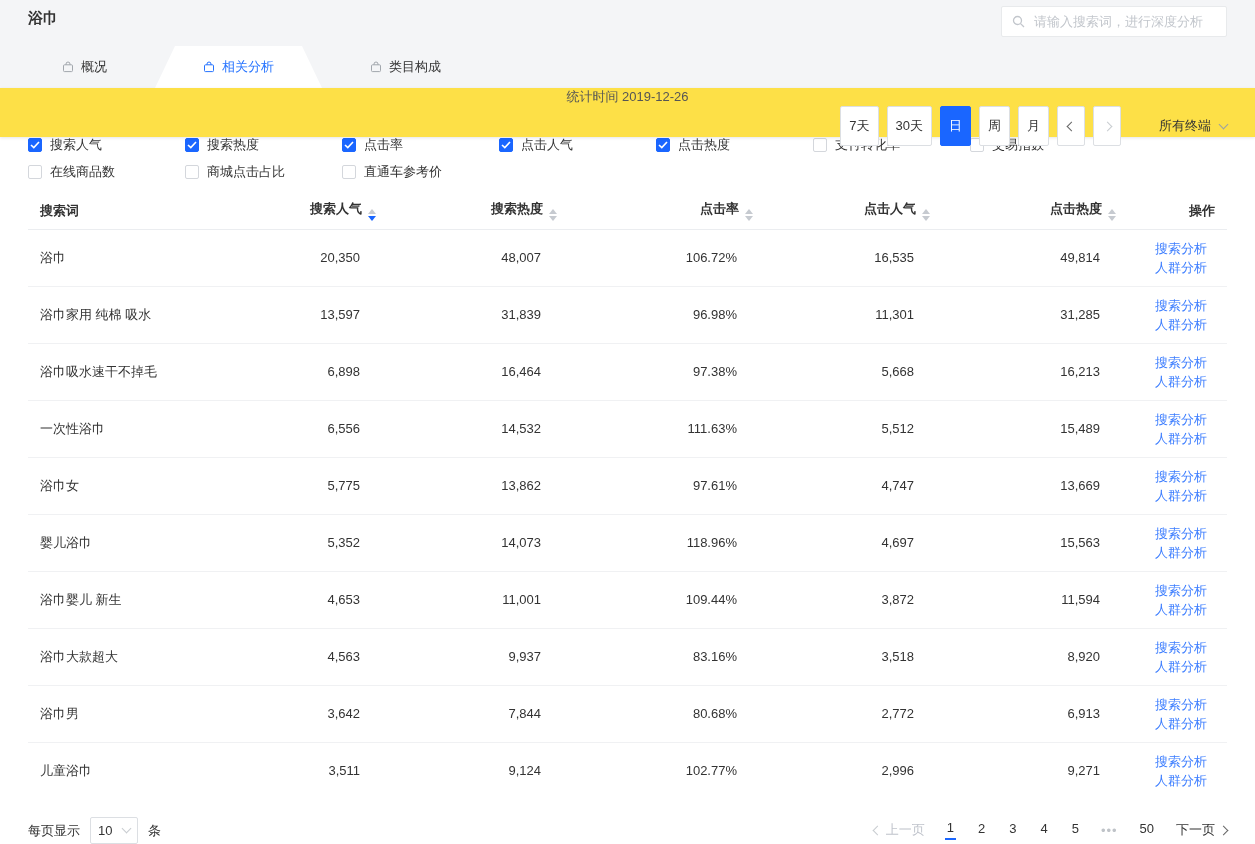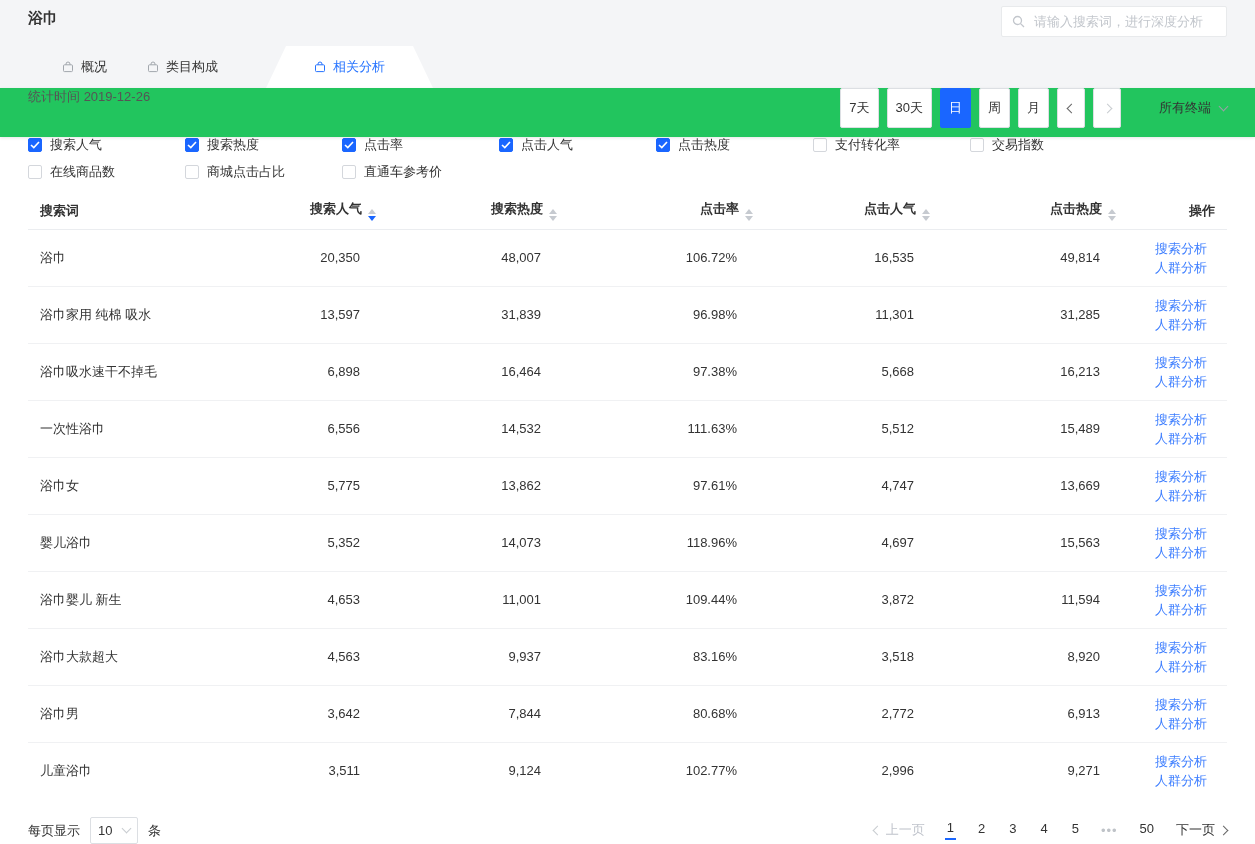--- a/index.html
+++ b/index.html
@@ -32,23 +32,24 @@
   .tab .bag-ic { color:#a2a7ad; display:flex; }
   .tab.t1 { margin-left:14px; }
   .tab.active {
     background:#fff; color:#2472ff; padding:0 48px; margin:0 28px;
     clip-path: polygon(20px 0, calc(100% - 20px) 0, 100% 100%, 0 100%);
   }
   .tab.active .bag-ic { color:#2472ff; }
 
   
   .toolbar {
-    position:relative; z-index:2; height:49px; background:#22c55e;
-    display:flex; align-items:flex-start; padding:0 28px;
+    position:relative; z-index:2; height:49px; background:#fde047;
+    display:flex; align-items:center; padding:0 28px;
     box-shadow:0 1px 3px rgba(0,0,0,0.10);
+    flex-direction:column;
   }
   .stat-time { color:#555; }
   .toolbar-right { margin-left:auto; display:flex; align-items:center; }
   .btn {
     height:40px; min-width:28px; padding:16px 8px; margin-left:8px;
     border:1px solid #dcdfe3; border-radius:2px; background:#fff; color:#333;
     display:flex; align-items:center; justify-content:center; cursor:pointer;
   }
   .btn.active { background:#1a66ff; border-color:#1a66ff; color:#fff; }
   .terminal { margin-left:38px; display:flex; align-items:center; gap:9px; cursor:pointer; }
@@ -123,37 +124,37 @@
   <div class="tabs">
     <div class="tab t1">
       <span class="bag-ic">
         <svg width="12" height="12" viewBox="0 0 12 12" fill="none" stroke="currentColor" stroke-width="1">
           <rect x="1.5" y="3.8" width="9" height="6.8" rx="1"></rect>
             <path d="M4 3.8 V3 a2 2 0 0 1 4 0 v0.8"></path>
         </svg>
       </span>
       <span>概况</span>
     </div>
+    <div class="tab active">
+      <span class="bag-ic">
+        <svg width="12" height="12" viewBox="0 0 12 12" fill="none" stroke="currentColor" stroke-width="1">
+          <rect x="1.5" y="3.8" width="9" height="6.8" rx="1"></rect>
+            <path d="M4 3.8 V3 a2 2 0 0 1 4 0 v0.8"></path>
+        </svg>
+      </span>
+      <span>相关分析</span>
+    </div>
     <div class="tab">
       <span class="bag-ic">
         <svg width="12" height="12" viewBox="0 0 12 12" fill="none" stroke="currentColor" stroke-width="1">
           <rect x="1.5" y="3.8" width="9" height="6.8" rx="1"></rect>
             <path d="M4 3.8 V3 a2 2 0 0 1 4 0 v0.8"></path>
         </svg>
       </span>
       <span>类目构成</span>
-    </div>
-    <div class="tab active">
-      <span class="bag-ic">
-        <svg width="12" height="12" viewBox="0 0 12 12" fill="none" stroke="currentColor" stroke-width="1">
-          <rect x="1.5" y="3.8" width="9" height="6.8" rx="1"></rect>
-            <path d="M4 3.8 V3 a2 2 0 0 1 4 0 v0.8"></path>
-        </svg>
-      </span>
-      <span>相关分析</span>
     </div>
   </div>
 </div>
 
 <div class="toolbar">
   <span class="stat-time">
     <span>统计时间</span>
     <span>2019-12-26</span>
   </span>
   <div class="toolbar-right">

